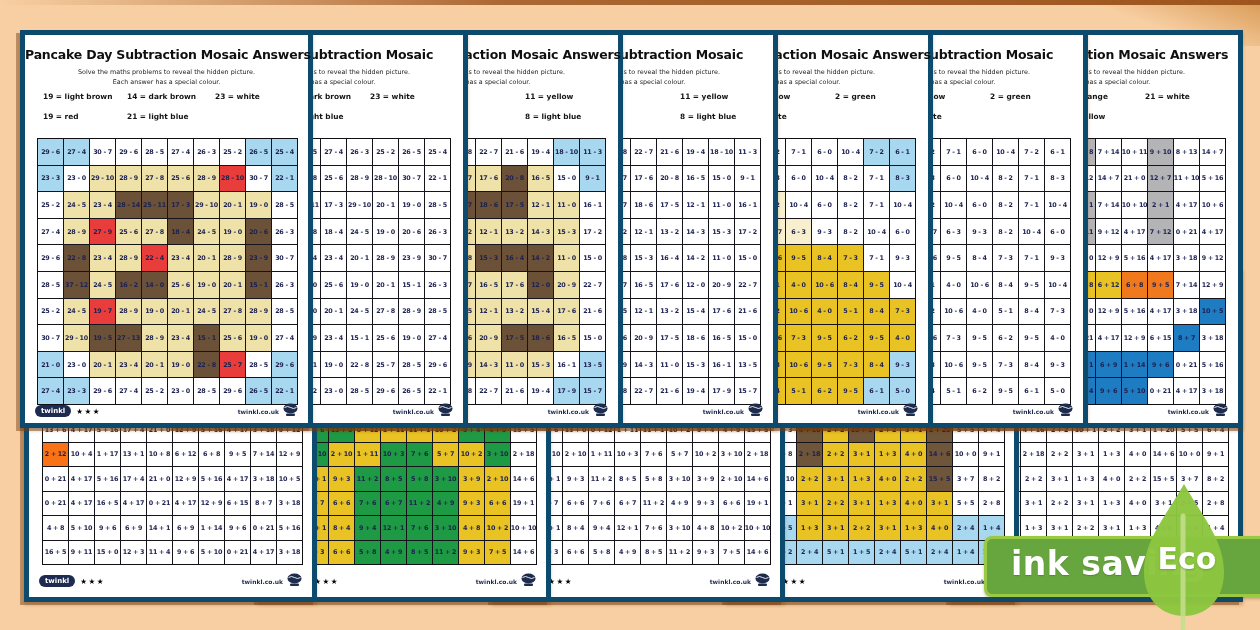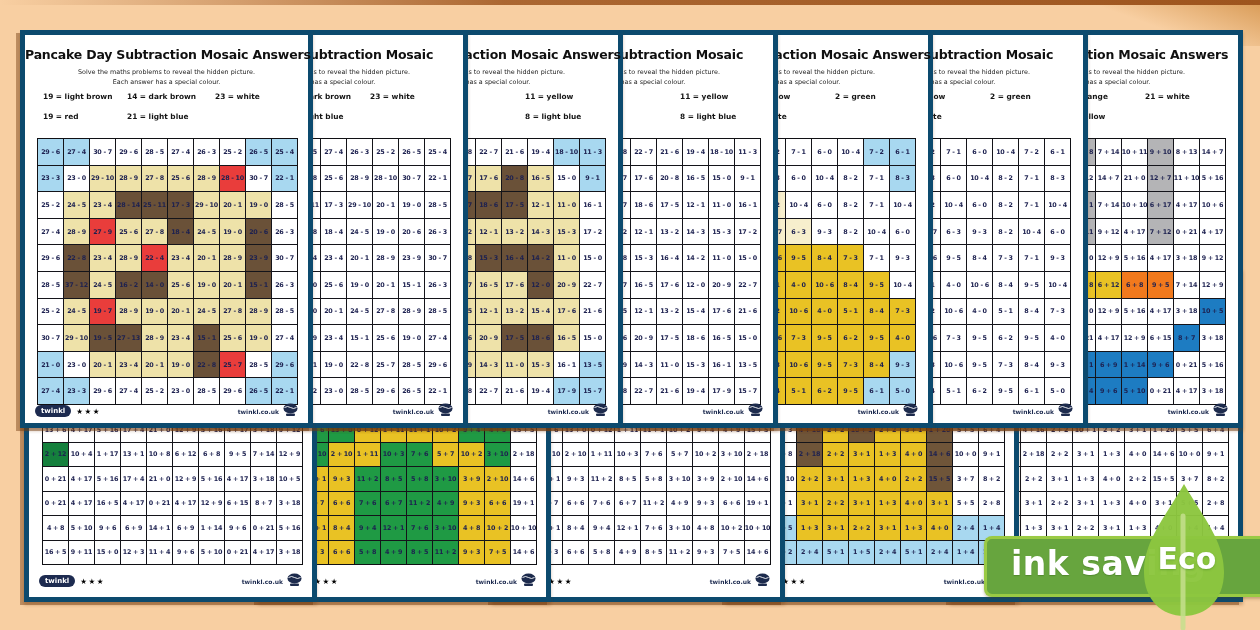--- a/index.html
+++ b/index.html
@@ -48,21 +48,21 @@
         <div class="cell" style="background: rgb(255, 255, 255);">13 + 6</div>
         <div class="cell" style="background: rgb(255, 255, 255);">4 + 17</div>
         <div class="cell" style="background: rgb(255, 255, 255);">5 + 16</div>
         <div class="cell" style="background: rgb(255, 255, 255);">17 + 4</div>
         <div class="cell" style="background: rgb(255, 255, 255);">21 + 0</div>
         <div class="cell" style="background: rgb(255, 255, 255);">12 + 9</div>
         <div class="cell" style="background: rgb(255, 255, 255);">5 + 16</div>
         <div class="cell" style="background: rgb(255, 255, 255);">4 + 17</div>
         <div class="cell" style="background: rgb(255, 255, 255);">3 + 18</div>
         <div class="cell" style="background: rgb(255, 255, 255);">9 + 12</div>
-        <div class="cell" style="background: #15803d;">2 + 12</div>
+        <div class="cell" style="background: #f97316;">2 + 12</div>
         <div class="cell" style="background: rgb(255, 255, 255);">10 + 4</div>
         <div class="cell" style="background: rgb(255, 255, 255);">1 + 17</div>
         <div class="cell" style="background: rgb(255, 255, 255);">13 + 1</div>
         <div class="cell" style="background: rgb(255, 255, 255);">10 + 8</div>
         <div class="cell" style="background: rgb(255, 255, 255);">6 + 12</div>
         <div class="cell" style="background: rgb(255, 255, 255);">6 + 8</div>
         <div class="cell" style="background: rgb(255, 255, 255);">9 + 5</div>
         <div class="cell" style="background: rgb(255, 255, 255);">7 + 14</div>
         <div class="cell" style="background: rgb(255, 255, 255);">12 + 9</div>
         <div class="cell" style="background: rgb(255, 255, 255);">0 + 21</div>
@@ -969,21 +969,21 @@
         <div class="cell" style="background: rgb(255, 255, 255);">14 + 7</div>
         <div class="cell" style="background: rgb(255, 255, 255);">9 + 12</div>
         <div class="cell" style="background: rgb(255, 255, 255);">14 + 7</div>
         <div class="cell" style="background: rgb(255, 255, 255);">21 + 0</div>
         <div class="cell" style="background: rgb(180, 180, 182);">12 + 7</div>
         <div class="cell" style="background: rgb(255, 255, 255);">11 + 10</div>
         <div class="cell" style="background: rgb(255, 255, 255);">5 + 16</div>
         <div class="cell" style="background: rgb(180, 180, 182);">18 + 1</div>
         <div class="cell" style="background: rgb(255, 255, 255);">7 + 14</div>
         <div class="cell" style="background: rgb(255, 255, 255);">10 + 10</div>
-        <div class="cell" style="background: rgb(180, 180, 182);">6 + 17</div>
+        <div class="cell" style="background: rgb(180, 180, 182);">2 + 1</div>
         <div class="cell" style="background: rgb(255, 255, 255);">4 + 17</div>
         <div class="cell" style="background: rgb(255, 255, 255);">10 + 6</div>
         <div class="cell" style="background: rgb(180, 180, 182);">8 + 11</div>
         <div class="cell" style="background: rgb(255, 255, 255);">9 + 12</div>
         <div class="cell" style="background: rgb(255, 255, 255);">4 + 17</div>
         <div class="cell" style="background: rgb(180, 180, 182);">7 + 12</div>
         <div class="cell" style="background: rgb(255, 255, 255);">0 + 21</div>
         <div class="cell" style="background: rgb(255, 255, 255);">4 + 17</div>
         <div class="cell" style="background: rgb(255, 255, 255);">21 + 0</div>
         <div class="cell" style="background: rgb(255, 255, 255);">12 + 9</div>

